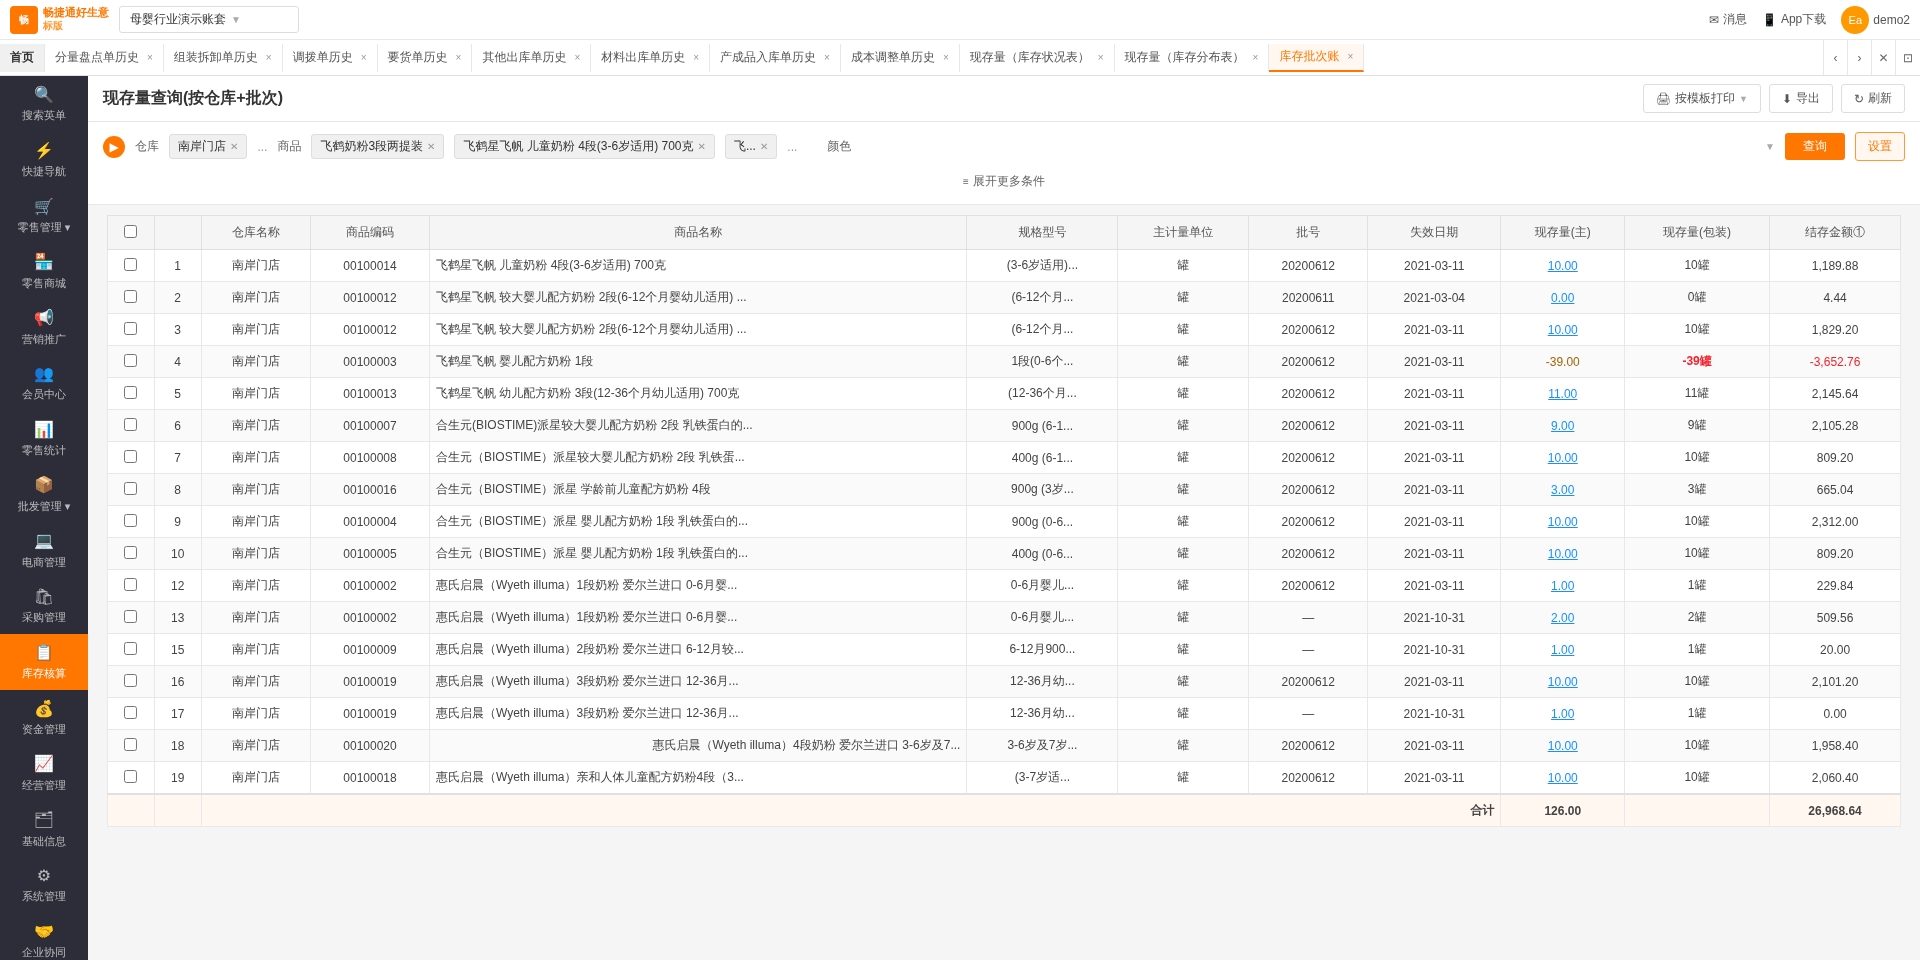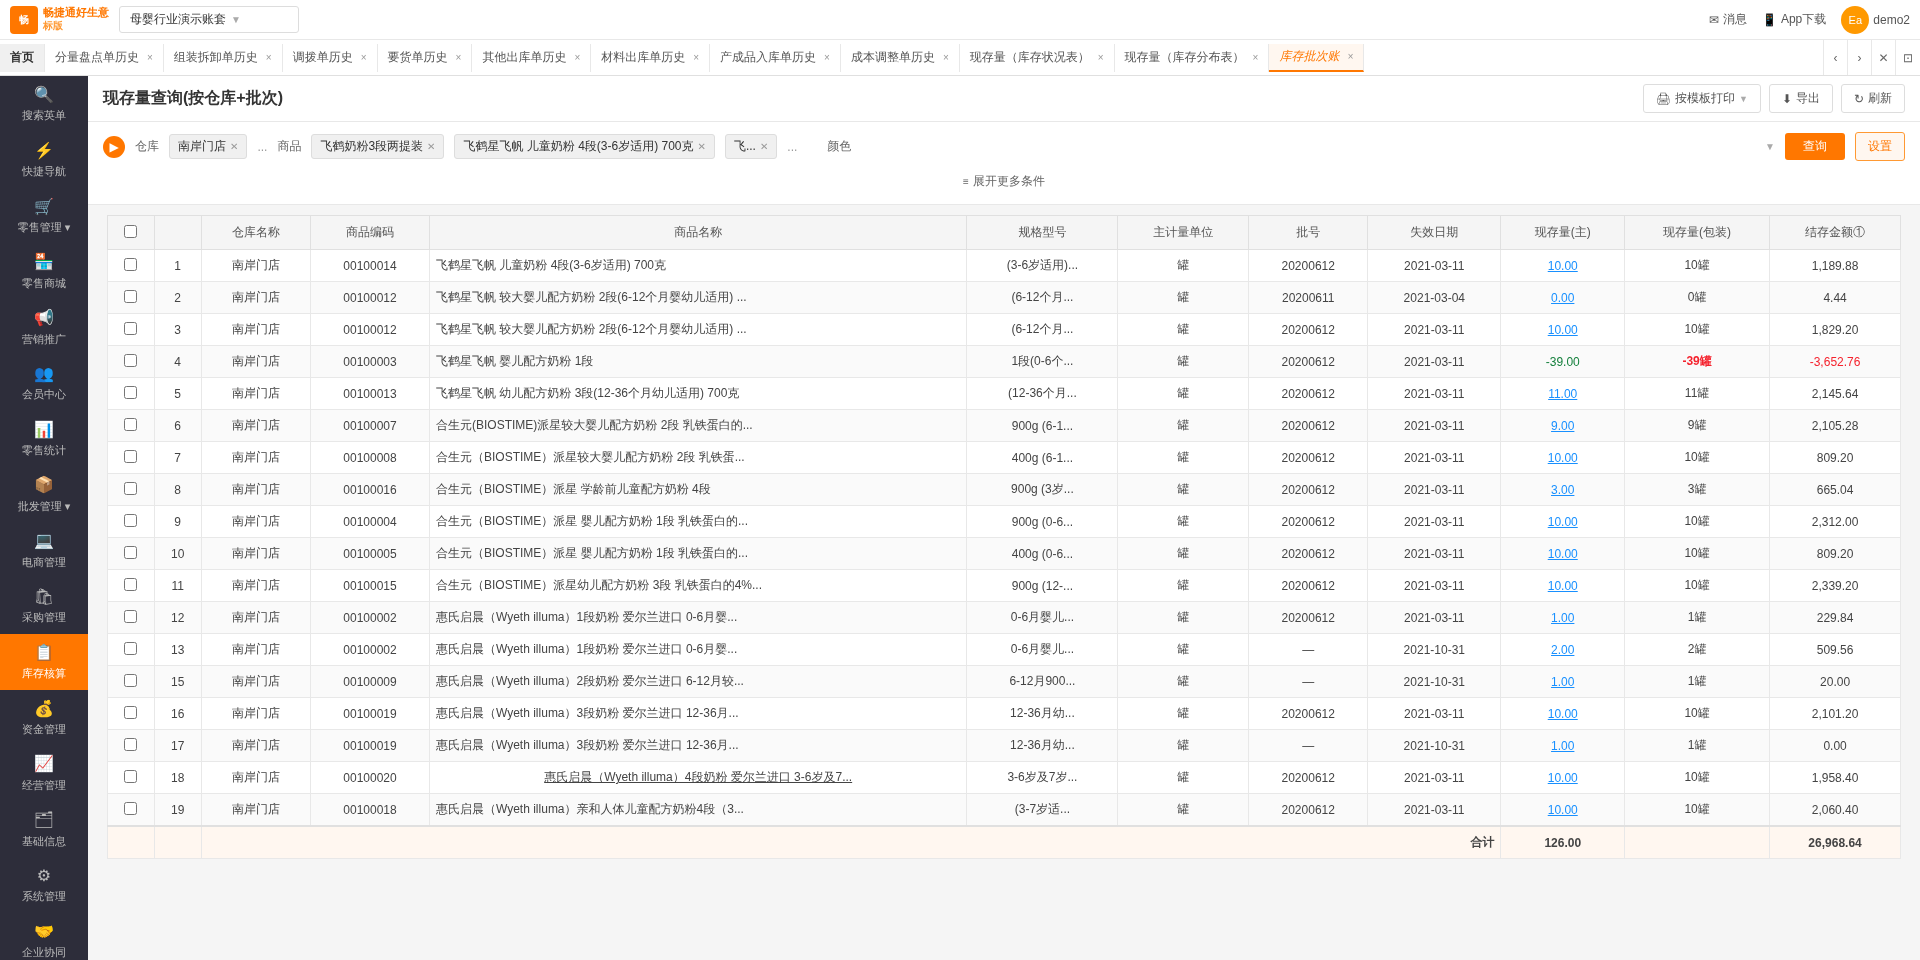--- a/index.html
+++ b/index.html
@@ -11,21 +11,21 @@
     .logo-icon { width: 28px; height: 28px; background: #ff7700; border-radius: 4px; display: flex; align-items: center; justify-content: center; color: white; font-size: 10px; }
     .dropdown-selector { display: flex; align-items: center; gap: 5px; padding: 4px 10px; border: 1px solid #ddd; border-radius: 3px; cursor: pointer; font-size: 12px; min-width: 180px; }
     .top-right { margin-left: auto; display: flex; align-items: center; gap: 15px; }
     .top-right-item { display: flex; align-items: center; gap: 4px; cursor: pointer; color: #555; font-size: 12px; }
     .avatar { width: 28px; height: 28px; border-radius: 50%; background: #ccc; display: flex; align-items: center; justify-content: center; color: white; font-size: 11px; overflow: hidden; }
 
     
     .nav-tabs { display: flex; align-items: center; background: #fff; border-bottom: 1px solid #e0e0e0; height: 36px; overflow: hidden; padding: 0; }
     .nav-tab { display: flex; align-items: center; padding: 0 10px; height: 28px; border-right: 1px solid #e8e8e8; font-size: 12px; cursor: pointer; white-space: nowrap; color: #555; gap: 5px; flex-shrink: 0; }
     .nav-tab.home { background: #f0f0f0; color: #333; font-weight: bold; }
-    .nav-tab.active { background: #fff7f0; color: #ff7700; border-bottom: 2px solid #ff7700; font-style: italic; }
+    .nav-tab.active { background: #fff7f0; color: #ff7700; border-bottom: 2px solid #ff7700; }
     .nav-tab .close-x { color: #999; font-size: 10px; cursor: pointer; margin-left: 3px; }
     .nav-tab-arrows { display: flex; align-items: center; margin-left: auto; border-left: 1px solid #e8e8e8; }
     .nav-tab-arrow { width: 24px; height: 36px; display: flex; align-items: center; justify-content: center; cursor: pointer; color: #666; border-right: 1px solid #e8e8e8; }
     .nav-tab-close { width: 24px; height: 36px; display: flex; align-items: center; justify-content: center; cursor: pointer; color: #666; border-right: 1px solid #e8e8e8; }
     .nav-tab-expand { width: 24px; height: 36px; display: flex; align-items: center; justify-content: center; cursor: pointer; color: #666; }
 
     
     .main-layout { display: flex; height: calc(100vh - 76px); }
 
     
@@ -56,21 +56,21 @@
     .filter-ellipsis { color: #999; cursor: pointer; }
     .expand-more { display: flex; align-items: center; justify-content: center; gap: 4px; color: #666; cursor: pointer; font-size: 12px; padding: 4px 0; }
 
     
     .table-container { flex: 1; overflow: auto; padding: 10px 19px; }
     .data-table { width: 100%; border-collapse: collapse; background: #fff; font-size: 12px; }
     .data-table th { background: #f5f5f5; border: 1px solid #e0e0e0; padding: 8px 6px; text-align: center; font-weight: 500; color: #555; white-space: nowrap; position: sticky; top: 0; z-index: 1; }
     .data-table td { border: 1px solid #e8e8e8; padding: 7px 6px; text-align: center; color: #444; }
     .data-table tr:nth-child(even) td { background: #fafafa; }
     .text-link { color: #1890ff; text-decoration: underline; cursor: pointer; }
-    .text-red { color: #15803d; }
+    .text-red { color: #a16207; }
     .footer-row td { background: #fff7f0 !important; font-weight: bold; border-top: 2px solid #e0e0e0; }
 
     
     .expand-toggle { background: #ff7700; border: none; border-radius: 50%; width: 22px; height: 22px; display: flex; align-items: center; justify-content: center; cursor: pointer; color: white; font-size: 12px; }
 
     
     ::-webkit-scrollbar { width: 6px; height: 6px; }
     ::-webkit-scrollbar-thumb { background: #ccc; border-radius: 3px; }
   </style>
 </head>
@@ -453,34 +453,20 @@
               <td>400g (0-6...</td>
               <td>罐</td>
               <td>20200612</td>
               <td>2021-03-11</td>
               <td><span class="text-link">10.00</span></td>
               <td>10罐</td>
               <td>809.20</td>
             </tr>
             <tr>
               <td><input type="checkbox" style=""></td>
-              <td>11</td>
-              <td>南岸门店</td>
-              <td>00100015</td>
-              <td style="text-align: left; max-width: 300px; overflow: hidden; text-overflow: ellipsis; white-space: nowrap;">合生元（BIOSTIME）派星幼儿配方奶粉 3段 乳铁蛋白的4%...</td>
-              <td>900g (12-...</td>
-              <td>罐</td>
-              <td>20200612</td>
-              <td>2021-03-11</td>
-              <td><span class="text-link">10.00</span></td>
-              <td>10罐</td>
-              <td>2,339.20</td>
-            </tr>
-            <tr>
-              <td><input type="checkbox" style=""></td>
               <td>12</td>
               <td>南岸门店</td>
               <td>00100002</td>
               <td style="text-align: left; max-width: 300px; overflow: hidden; text-overflow: ellipsis; white-space: nowrap;">惠氏启晨（Wyeth illuma）1段奶粉 爱尔兰进口 0-6月婴...</td>
               <td>0-6月婴儿...</td>
               <td>罐</td>
               <td>20200612</td>
               <td>2021-03-11</td>
               <td><span class="text-link">1.00</span></td>
               <td>1罐</td>
@@ -540,21 +526,21 @@
               <td>2021-10-31</td>
               <td><span class="text-link">1.00</span></td>
               <td>1罐</td>
               <td>0.00</td>
             </tr>
             <tr>
               <td><input type="checkbox" style=""></td>
               <td>18</td>
               <td>南岸门店</td>
               <td>00100020</td>
-              <td style="text-align: center; max-width: 300px; overflow: hidden; text-overflow: ellipsis; white-space: nowrap; text-decoration: underline;">惠氏启晨（Wyeth illuma）4段奶粉 爱尔兰进口 3-6岁及7...</td>
+              <td style="text-align: right; max-width: 300px; overflow: hidden; text-overflow: ellipsis; white-space: nowrap;">惠氏启晨（Wyeth illuma）4段奶粉 爱尔兰进口 3-6岁及7...</td>
               <td>3-6岁及7岁...</td>
               <td>罐</td>
               <td>20200612</td>
               <td>2021-03-11</td>
               <td><span class="text-link">10.00</span></td>
               <td>10罐</td>
               <td>1,958.40</td>
             </tr>
             <tr>
               <td><input type="checkbox" style=""></td>

